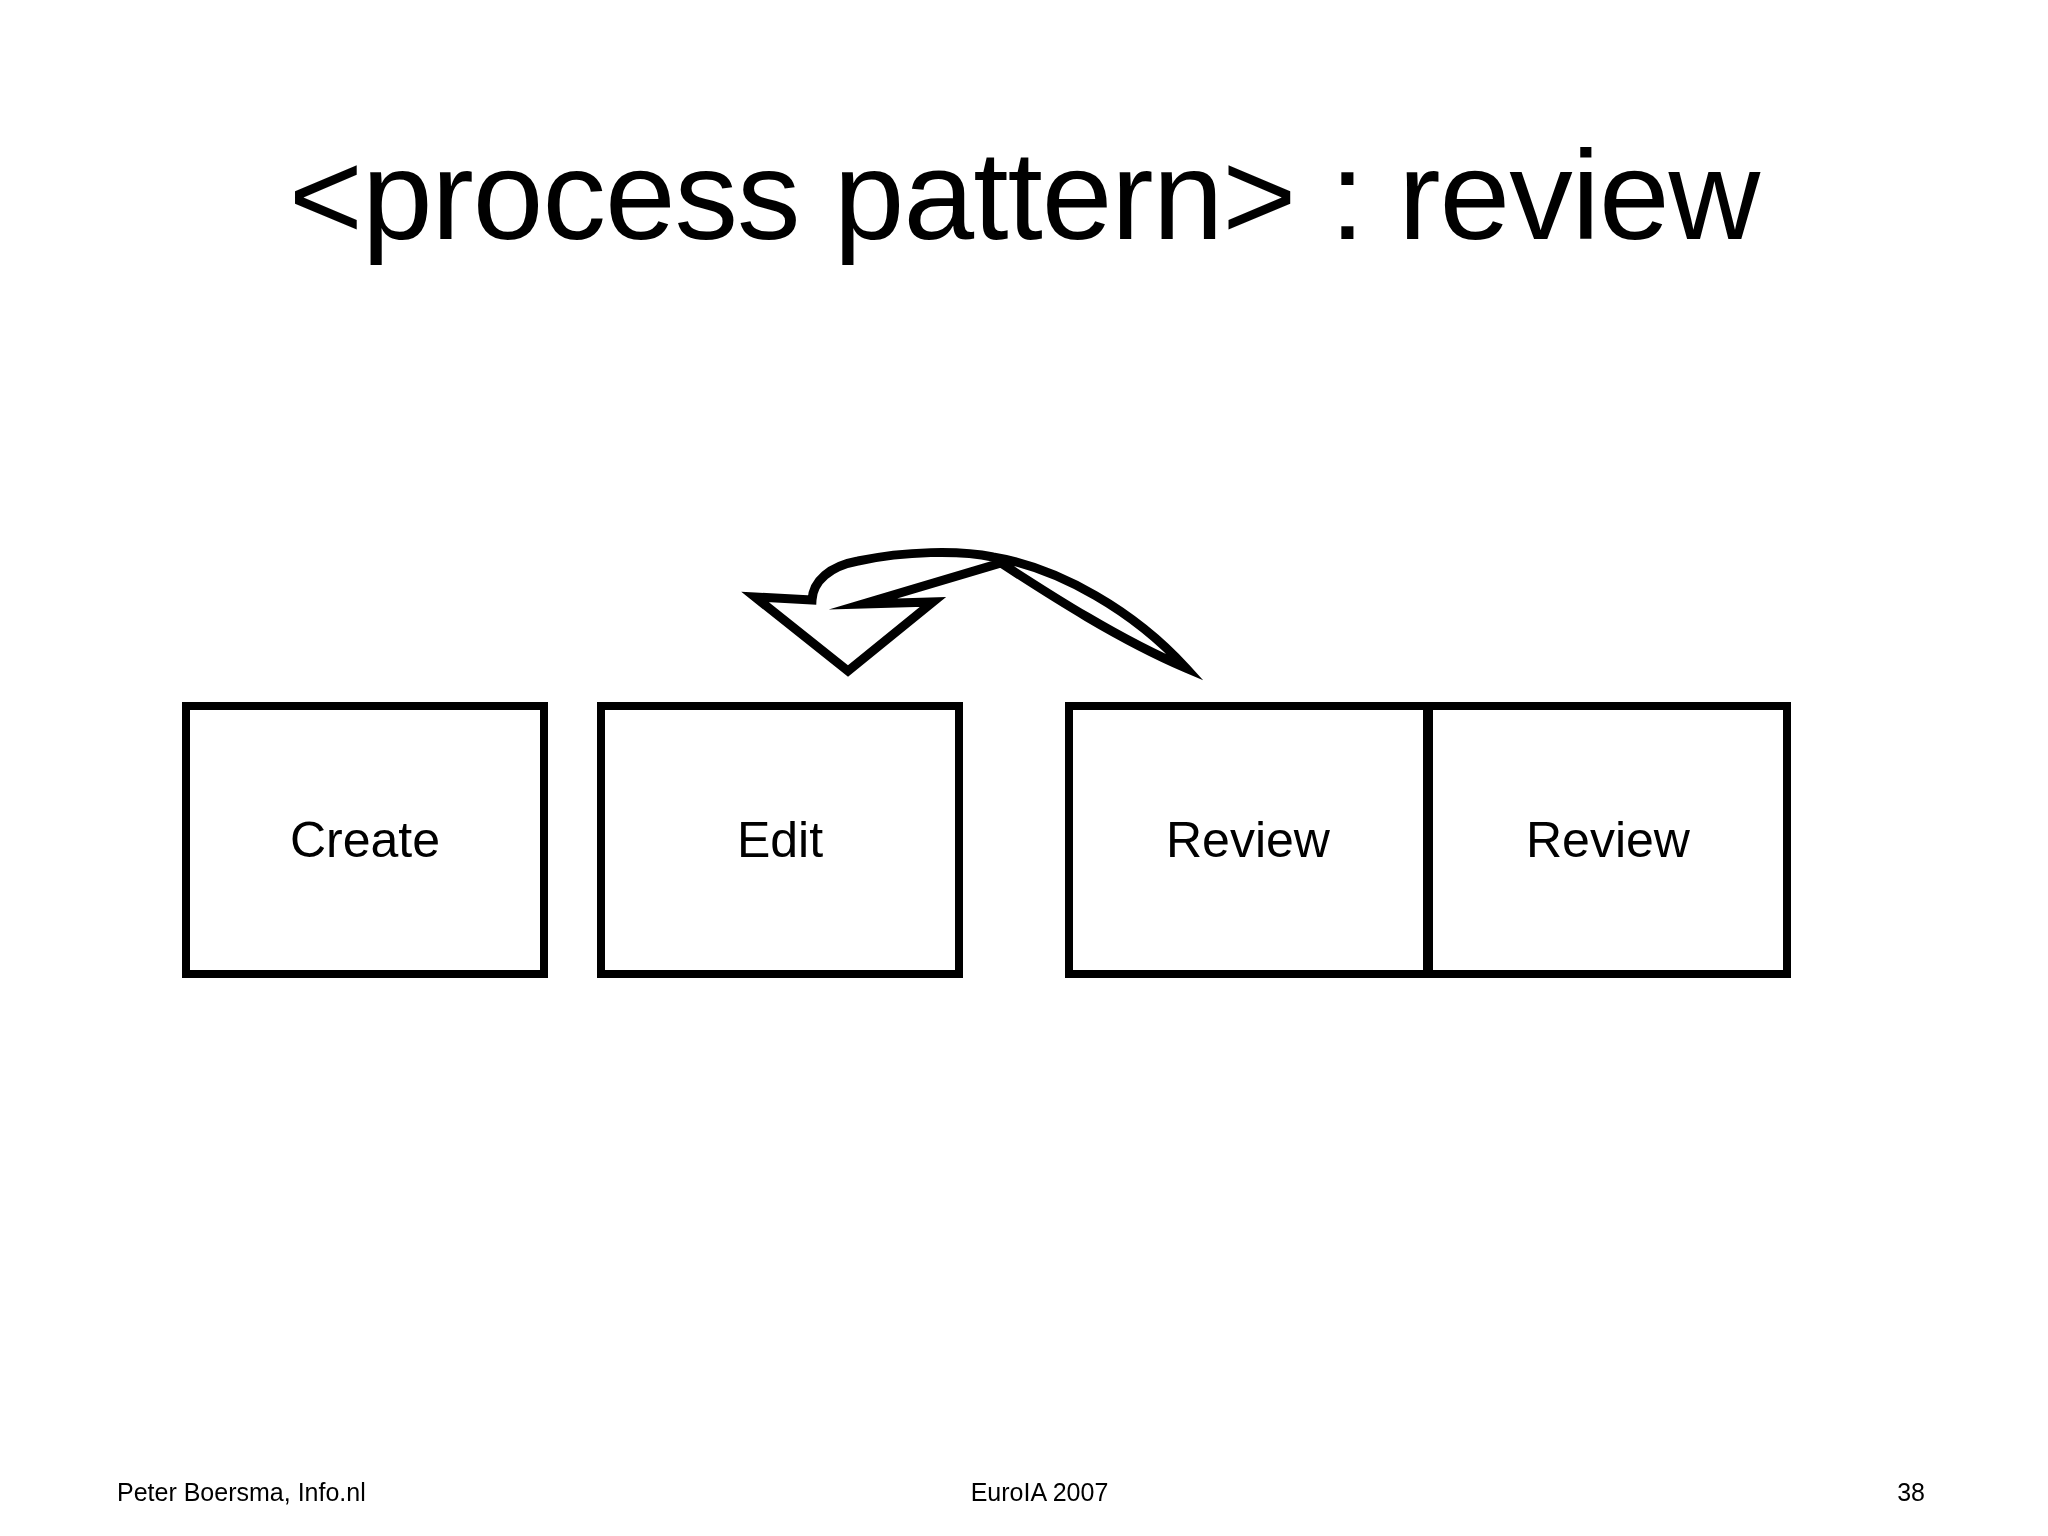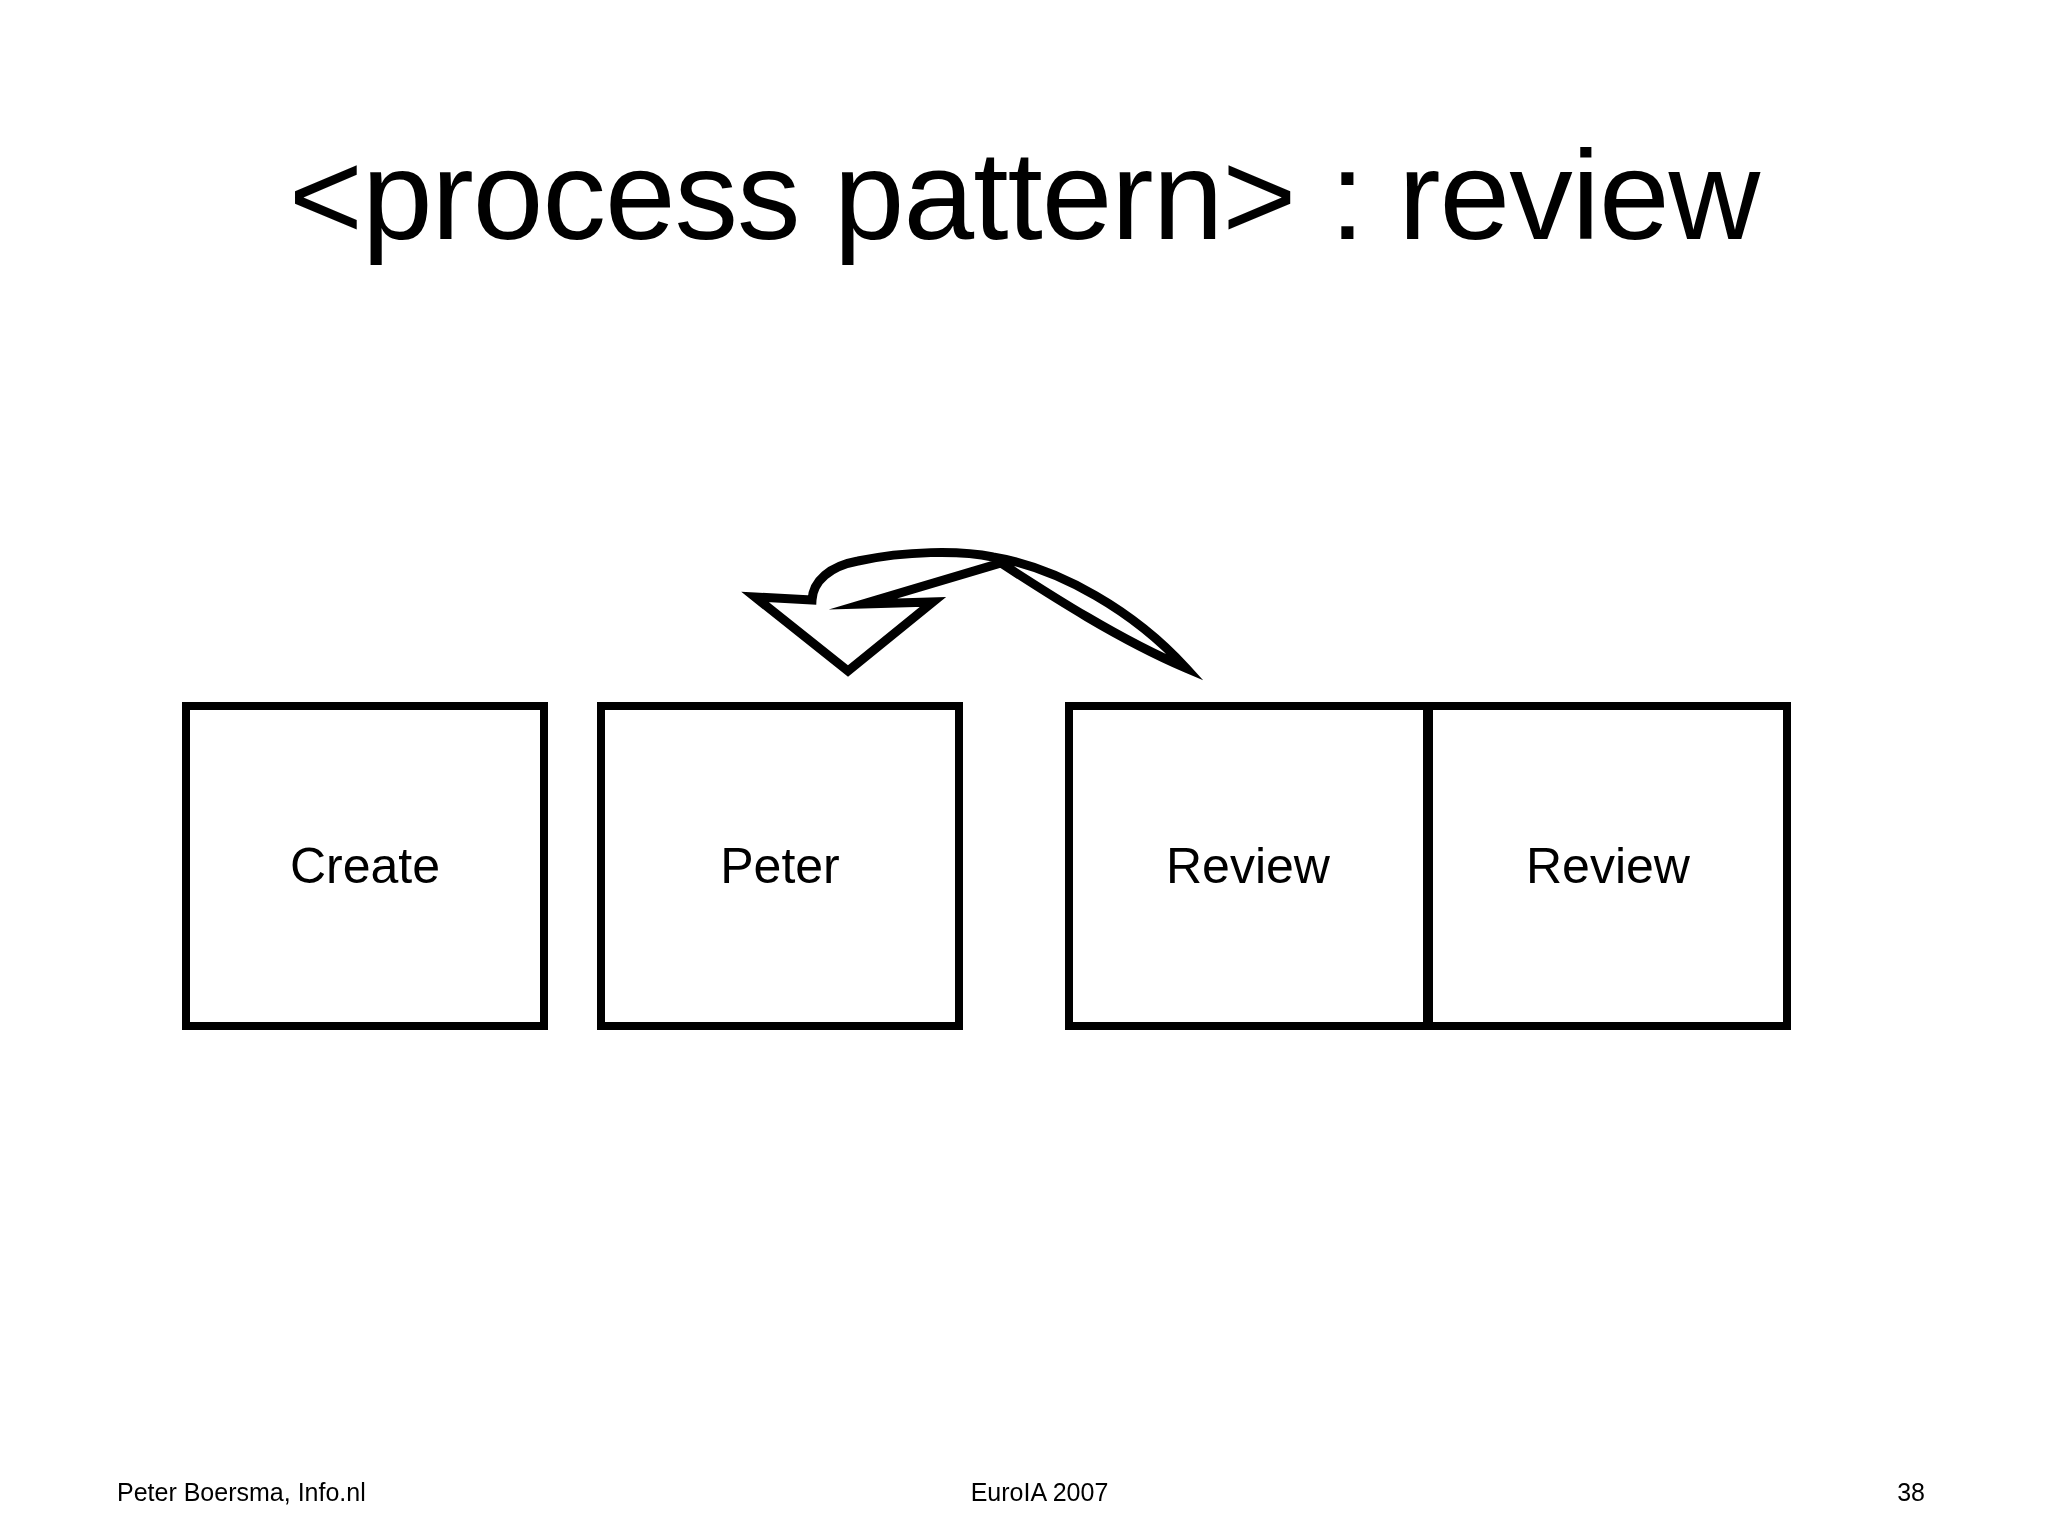--- a/index.html
+++ b/index.html
@@ -33,21 +33,21 @@
     position: absolute;
     left: 0;
     top: 0;
     width: 2048px;
     height: 1536px;
   }
   .step-box {
     position: absolute;
     top: 702px;
     width: 366px;
-    height: 328px;
+    height: 276px;
     box-sizing: border-box;
     border: 8px solid #000000;
     background: #ffffff;
     display: flex;
     align-items: center;
     justify-content: center;
   }
   .step-box .step-label {
     font-size: 50px;
     line-height: 1;
@@ -96,21 +96,21 @@
                L 933 602
                L 848 671
                Z" fill="#ffffff" stroke="#000000" stroke-width="9" stroke-miterlimit="12" stroke-linejoin="miter"></path>
     </svg>
 
     <div class="step-box box-create">
       <span class="step-label">Create</span>
     </div>
 
     <div class="step-box box-edit">
-      <span class="step-label">Peter</span>
+      <span class="step-label">Edit</span>
     </div>
 
     <div class="step-box box-review">
       <span class="step-label">Review</span>
     </div>
 
     <div class="step-box box-deliver">
       <span class="step-label">Review</span>
     </div>
 

